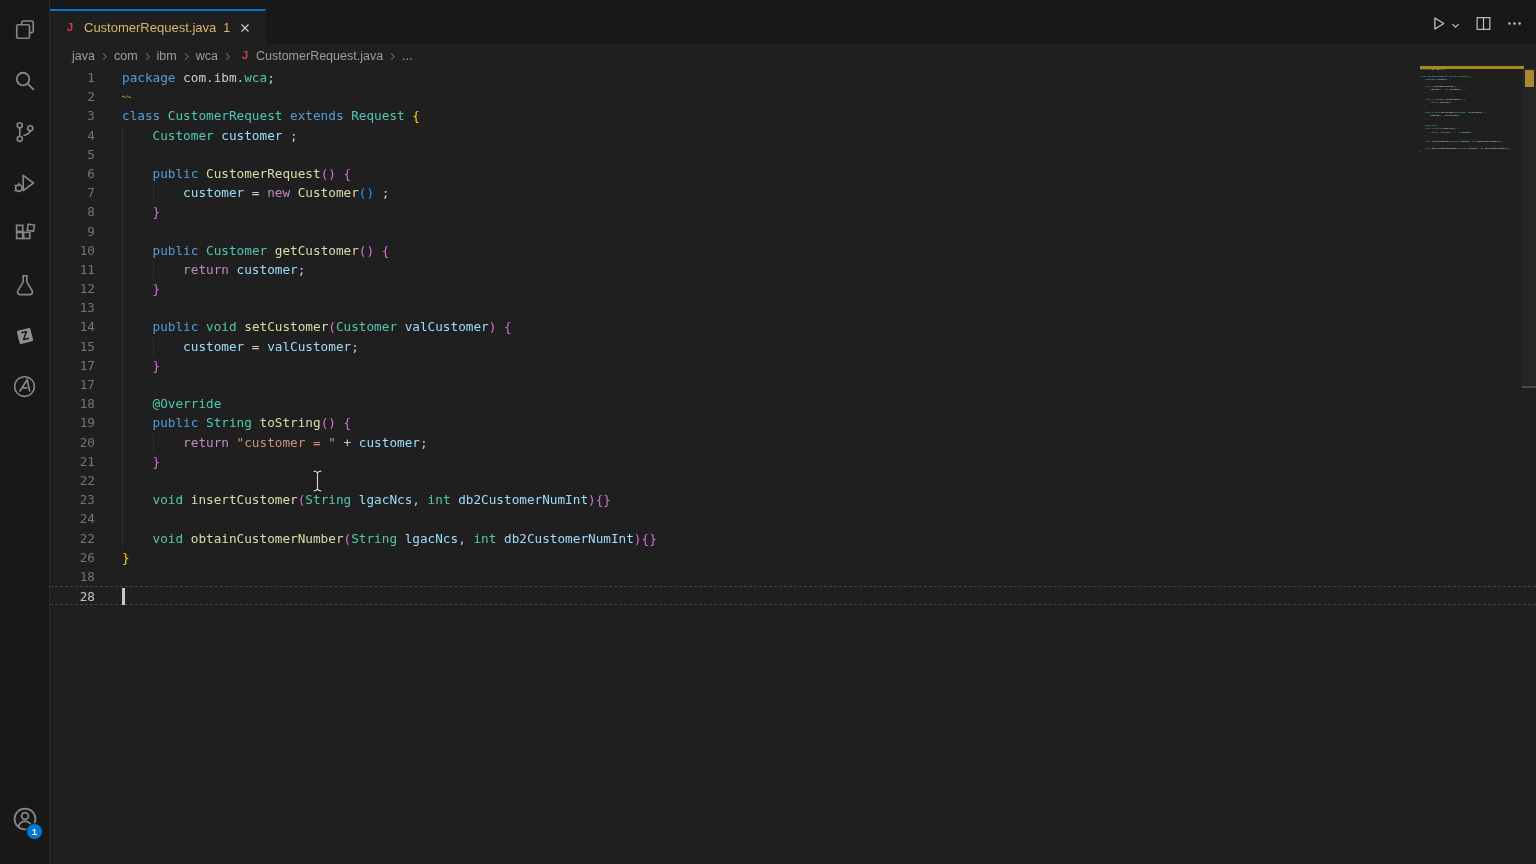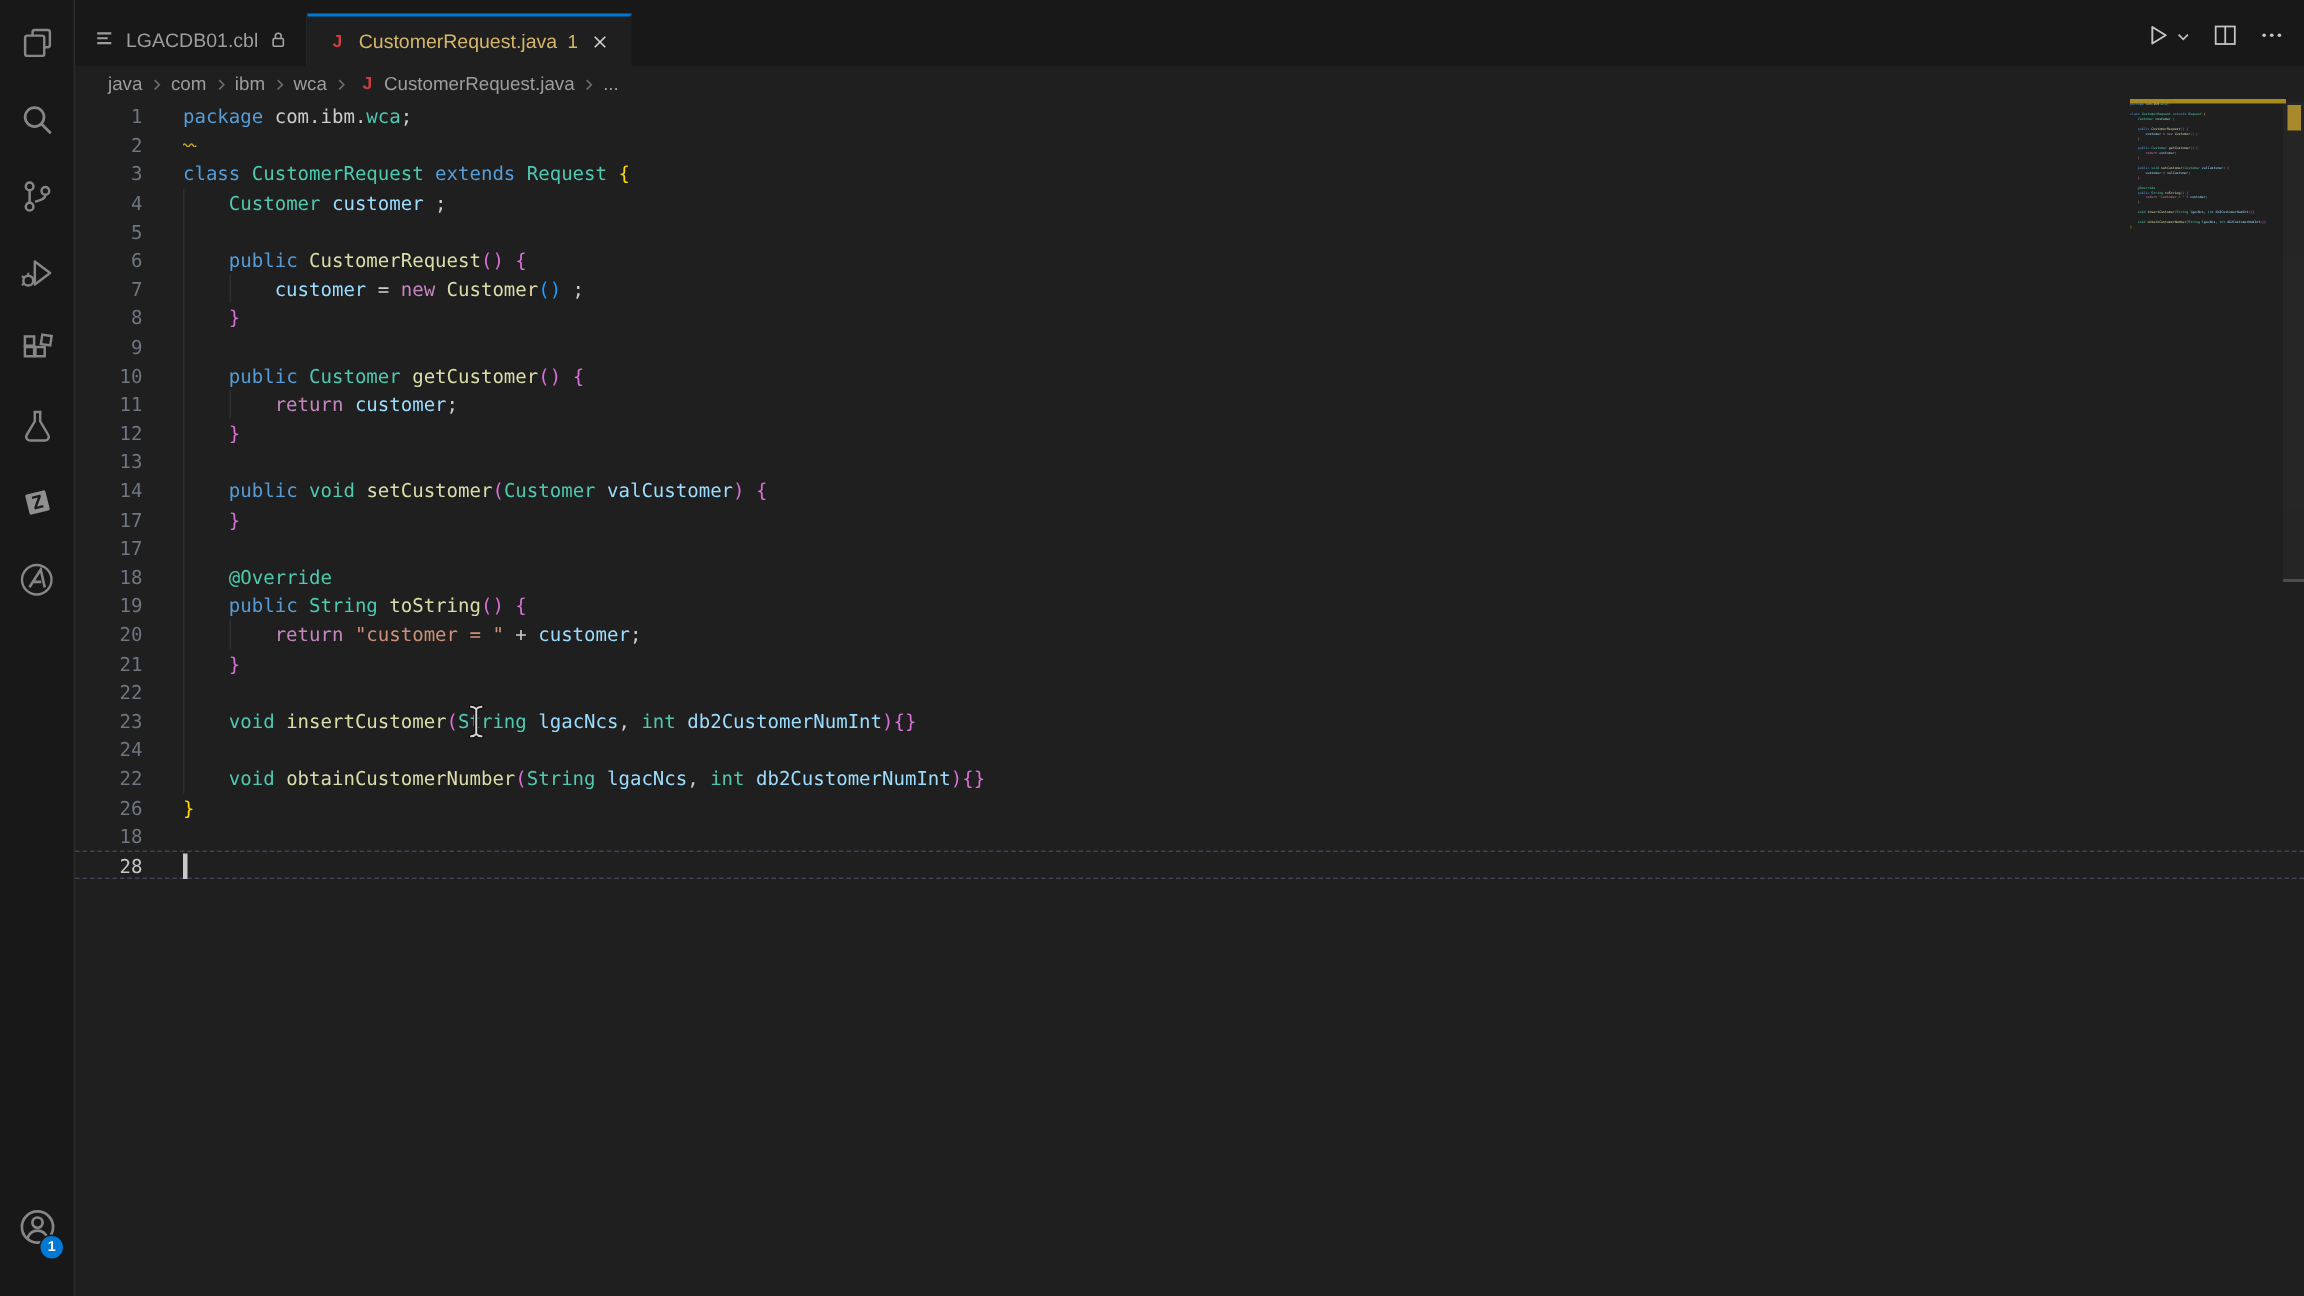--- a/index.html
+++ b/index.html
@@ -137,32 +137,20 @@
             <path d="M3.9 12.7c.7-2.2 2.2-3.2 4.1-3.2s3.4 1 4.1 3.2"></path>
           </svg></span>
       <span class="ab-badge">1</span>
     </div>
   </div>
 </div>
 
 <div class="main">
 
   <div class="tabbar">
-    <div class="tab">
-      <span><svg width="15" height="15" viewBox="0 0 16 16" fill="none" stroke="#9d9d9d" stroke-width="1.5">
-            <path d="M3 4.5h10 M3 8h7.5 M3 11.5h10"></path>
-          </svg></span>
-      <span class="tab-label">LGACDB01.cbl</span>
-      <span class="lock">
-          <svg width="13" height="13" viewBox="0 0 16 16" fill="none" stroke="currentColor" stroke-width="1.3">
-            <rect x="3.8" y="7" width="8.4" height="6.3" rx="1"></rect>
-            <path d="M5.6 7V5a2.4 2.4 0 0 1 4.8 0v2"></path>
-          </svg>
-        </span>
-    </div>
     <div class="tab active">
       <span><svg width="15" height="15" viewBox="0 0 16 16">
             <text x="8.5" y="12.8" text-anchor="middle" font-size="12.5" font-weight="bold" fill="#cc3e44" font-family="Liberation Sans,sans-serif">J</text>
           </svg></span>
       <span class="tab-label">CustomerRequest.java</span>
       <span class="problem-count">1</span>
       <span class="close">
           <svg width="14" height="14" viewBox="0 0 16 16" stroke="currentColor" stroke-width="1.3">
             <path d="M4 4l8 8 M12 4l-8 8"></path>
           </svg>
@@ -308,20 +296,26 @@
       </div>
       <div class="row">
         <span class="gutter">13</span>
         <span class="guide" style="left: 72px;"></span>
         <span class="ltext"></span>
       </div>
       <div class="row">
         <span class="gutter">14</span>
         <span class="guide" style="left: 72px;"></span>
         <span class="ltext"><span style="color: rgb(204, 204, 204);">    </span><span style="color: rgb(86, 156, 214);">public</span><span style="color: rgb(204, 204, 204);"> </span><span style="color: rgb(78, 201, 176);">void</span><span style="color: rgb(204, 204, 204);"> </span><span style="color: rgb(220, 220, 170);">setCustomer</span><span style="color: rgb(214, 112, 214);">(</span><span style="color: rgb(78, 201, 176);">Customer</span><span style="color: rgb(204, 204, 204);"> </span><span style="color: rgb(156, 220, 254);">valCustomer</span><span style="color: rgb(214, 112, 214);">)</span><span style="color: rgb(204, 204, 204);"> </span><span style="color: rgb(214, 112, 214);">{</span></span>
+      </div>
+      <div class="row">
+        <span class="gutter">15</span>
+        <span class="guide" style="left: 72px;"></span>
+        <span class="guide" style="left: 102.6px;"></span>
+        <span class="ltext"><span style="color: rgb(204, 204, 204);">        </span><span style="color: rgb(156, 220, 254);">customer</span><span style="color: rgb(204, 204, 204);"> = </span><span style="color: rgb(156, 220, 254);">valCustomer</span><span style="color: rgb(204, 204, 204);">;</span></span>
       </div>
       <div class="row">
         <span class="gutter">17</span>
         <span class="guide" style="left: 72px;"></span>
         <span class="ltext"><span style="color: rgb(204, 204, 204);">    </span><span style="color: rgb(214, 112, 214);">}</span></span>
       </div>
       <div class="row">
         <span class="gutter">17</span>
         <span class="guide" style="left: 72px;"></span>
         <span class="ltext"></span>

